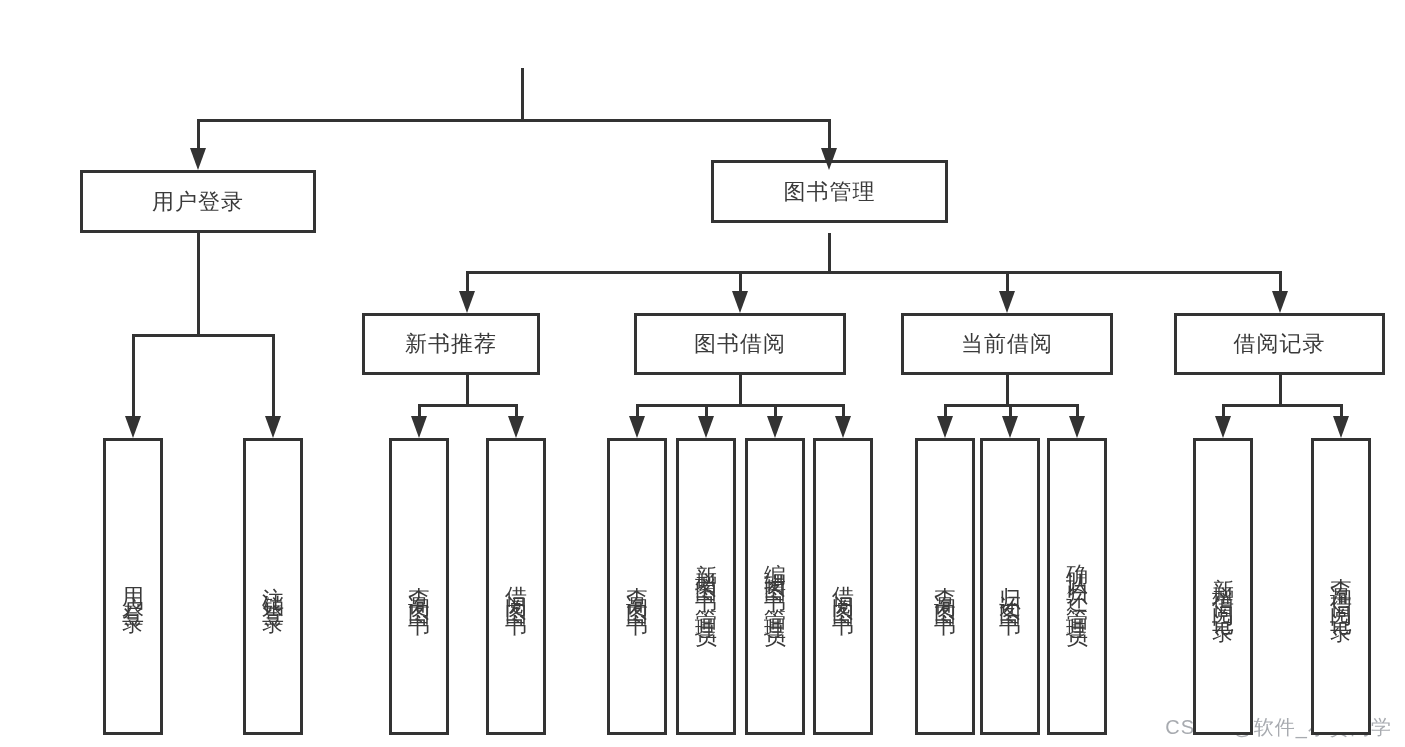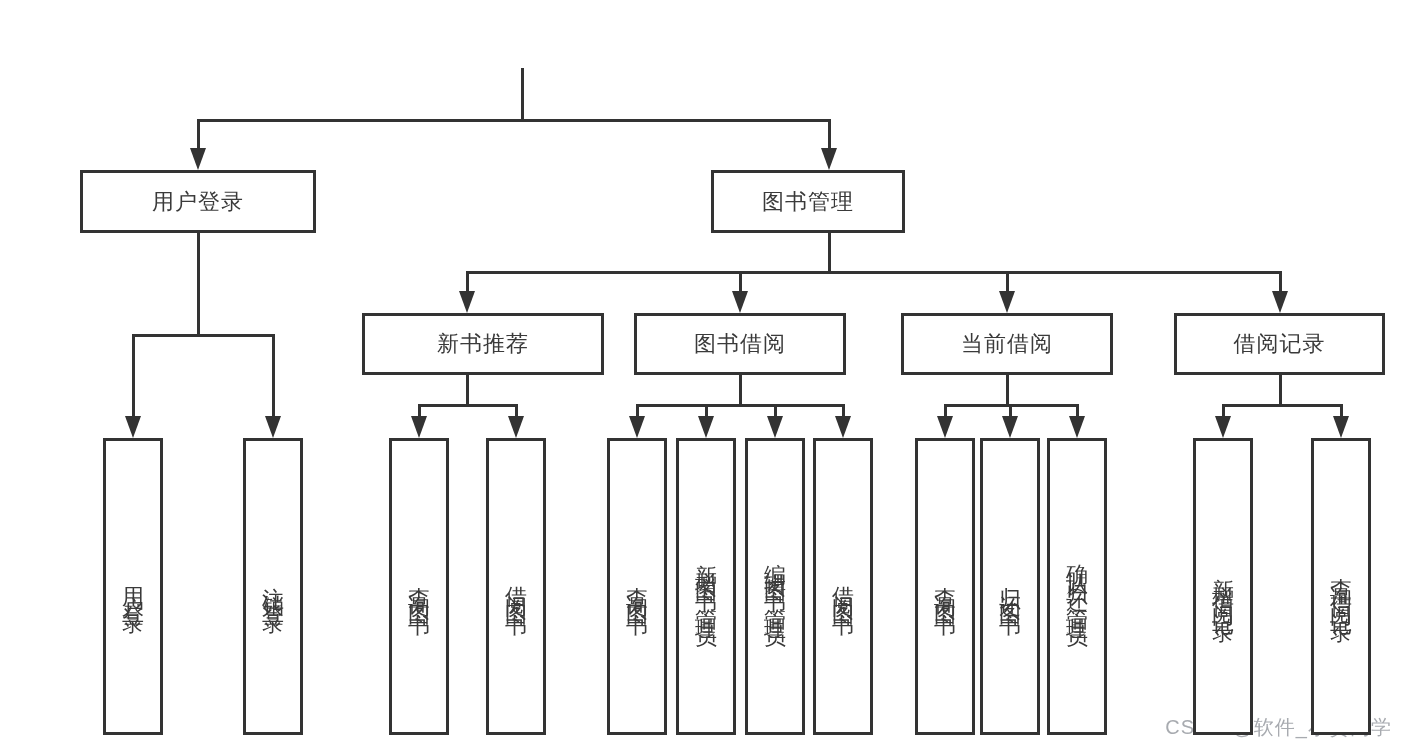--- a/index.html
+++ b/index.html
@@ -60,24 +60,24 @@
   }
 </style>
 </head>
 <body>
 
 <div class="canvas" id="canvas">
   <div class="watermark">CSDN @软件_小贺同学</div>
     <div class="node horizontal" style="left: 80px; top: 170px; width: 236px; height: 63px;">
       <span class="label">用户登录</span>
     </div>
-    <div class="node horizontal" style="left: 711px; top: 170px; width: 194px; height: 63px;">
+    <div class="node horizontal" style="left: 711px; top: 160px; width: 237px; height: 63px;">
       <span class="label">图书管理</span>
     </div>
-    <div class="node horizontal" style="left: 362px; top: 313px; width: 242px; height: 62px;">
+    <div class="node horizontal" style="left: 362px; top: 313px; width: 178px; height: 62px;">
       <span class="label">新书推荐</span>
     </div>
     <div class="node horizontal" style="left: 634px; top: 313px; width: 212px; height: 62px;">
       <span class="label">图书借阅</span>
     </div>
     <div class="node horizontal" style="left: 901px; top: 313px; width: 212px; height: 62px;">
       <span class="label">当前借阅</span>
     </div>
     <div class="node horizontal" style="left: 1174px; top: 313px; width: 211px; height: 62px;">
       <span class="label">借阅记录</span>

